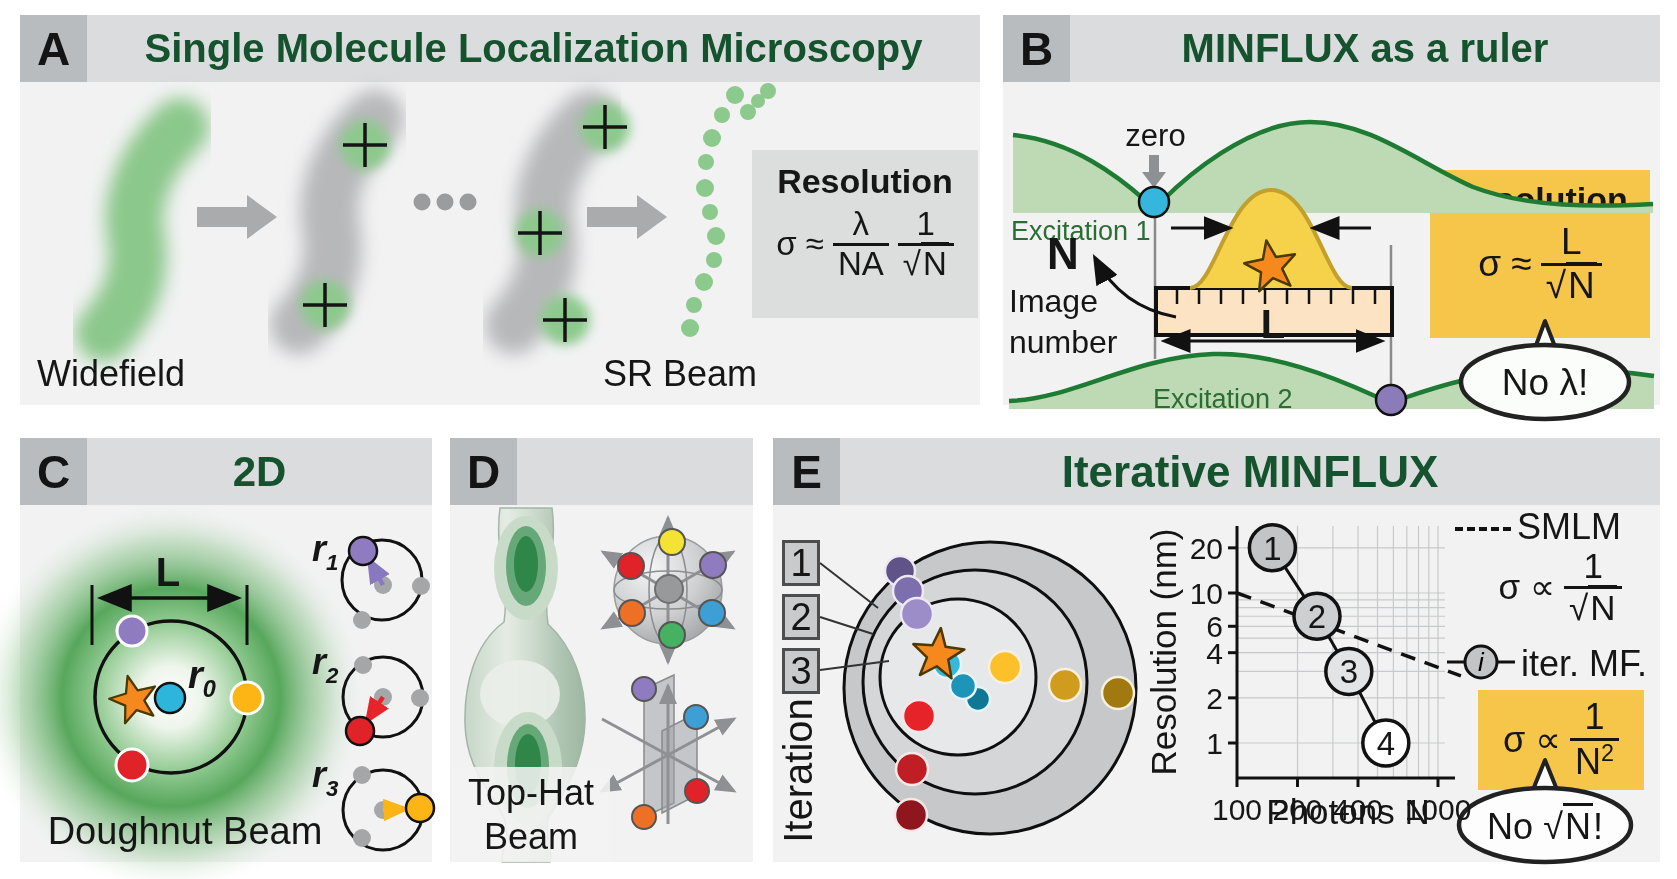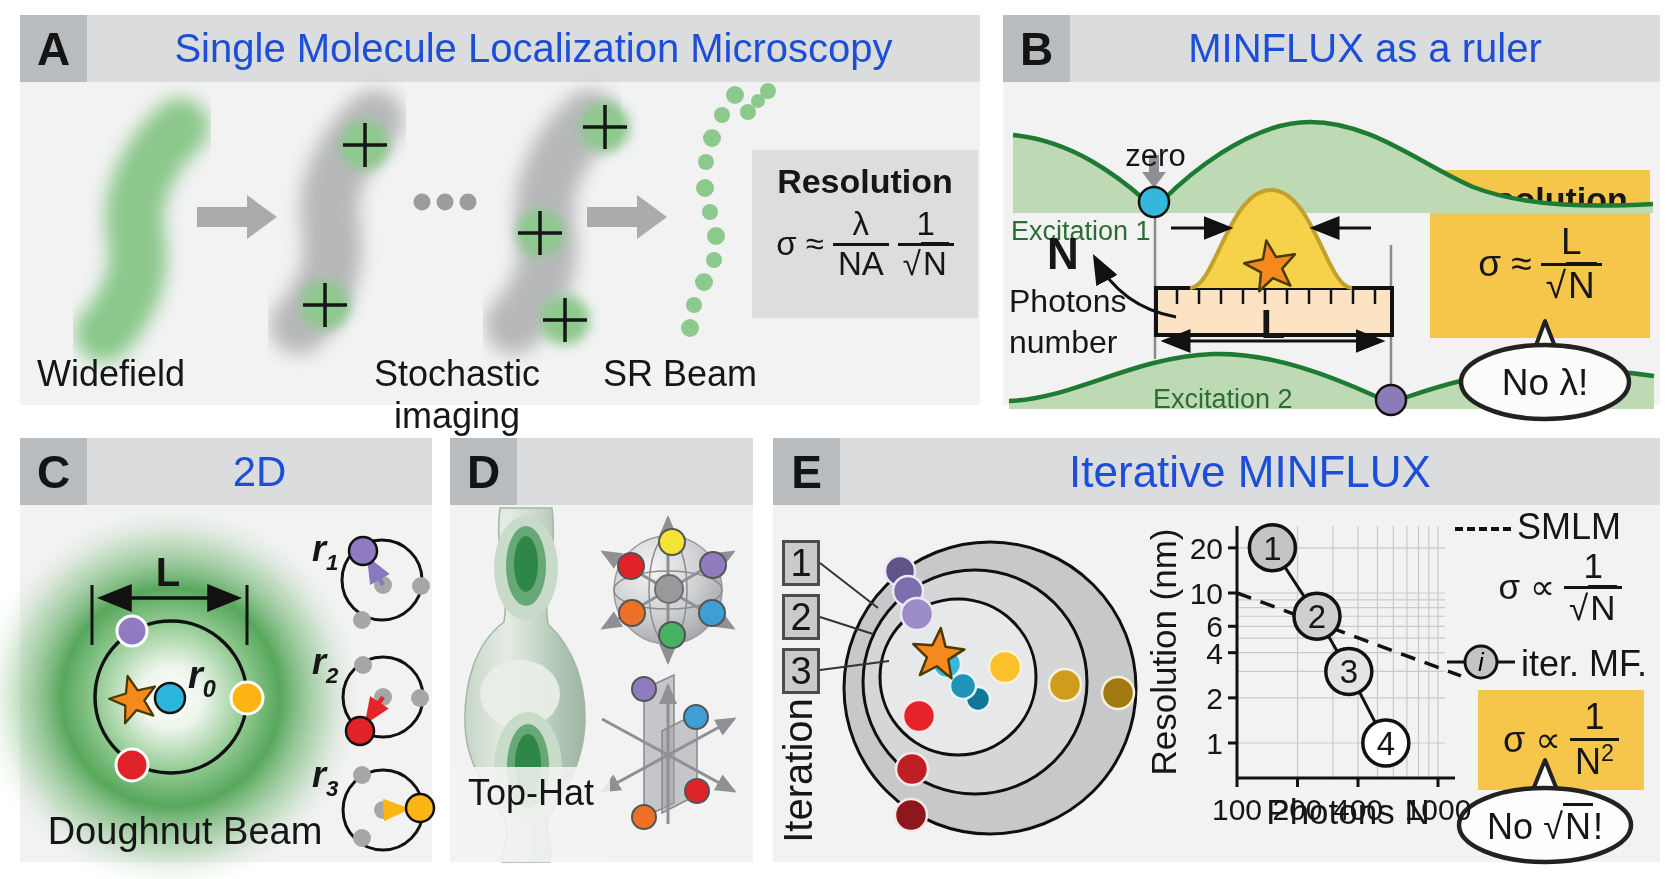--- a/index.html
+++ b/index.html
@@ -2,21 +2,21 @@
 <html><head>
 <meta charset="utf-8">
 <style>
   html,body{margin:0;padding:0;background:#fff;}
   #fig{position:relative;width:1677px;height:879px;background:#fff;overflow:hidden;
        font-family:"Liberation Sans",sans-serif;color:#161616;}
   .panel{position:absolute;background:#f2f2f3;}
   .hdr{position:absolute;left:0;top:0;right:0;height:67px;background:#dbdcdd;display:flex;}
   .lbl{width:67px;height:67px;background:#b9bcbe;display:flex;align-items:center;justify-content:center;
        font-size:46px;font-weight:bold;color:#141414;flex:0 0 67px;}
-  .ttl{flex:1;display:flex;align-items:center;justify-content:center;font-weight:normal;color:#1d4ed8;}
+  .ttl{flex:1;display:flex;align-items:center;justify-content:center;font-weight:bold;color:#14532d;}
   .txt{position:absolute;z-index:3;}
   .box{position:absolute;z-index:1;}
   .panel>svg{position:absolute;left:0;top:0;z-index:2;overflow:visible;}
   .center{text-align:center;}
   .green{color:#2a6e33;}
   .formula{display:flex;align-items:center;justify-content:center;gap:9px;}
   .frac{display:inline-flex;flex-direction:column;align-items:center;line-height:1.02;}
   .frac .den{border-top:3px solid #141414;padding:1px 5px 0 5px;margin-top:2px;}
   .frac .num{padding:0 5px;}
   .rad{border-top:3px solid #141414;padding:0 2px;}
@@ -171,21 +171,20 @@
           <circle cx="684" cy="267" r="9"></circle>
         <circle cx="674" cy="290" r="8"></circle>
           <circle cx="670" cy="313" r="9"></circle>
         <circle cx="728" cy="97" r="8"></circle>
           <circle cx="738" cy="86" r="7"></circle>
           <circle cx="748" cy="76" r="8"></circle>
       </g>
     </svg>
 
     <div class="txt center" style="left:17px;top:338px;width:140px;font-size:36px;">Widefield</div>
-    <div class="txt center" style="left:287px;top:338px;width:300px;font-size:36px;">Stochastic imaging</div>
     <div class="txt center" style="left:570px;top:338px;width:180px;font-size:36px;">SR Beam</div>
   </div>
 
   <div class="panel" style="left:1003px;top:15px;width:657px;height:390px;">
     <div class="hdr">
       <div class="lbl">B</div>
       <div class="ttl" style="font-size:40px;">MINFLUX as a ruler</div>
     </div>
 
     <div class="box" style="left:427px;top:155px;width:220px;height:168px;background:#f6c64a;">
@@ -249,25 +248,25 @@
 
       <circle cx="151" cy="187" r="15" fill="#35b7dd" stroke="#111" stroke-width="2.5"></circle>
       <circle cx="388" cy="385" r="15" fill="#8b7bb8" stroke="#111" stroke-width="2.5"></circle>
 
       <g>
         <polygon points="525,352 560,352 542,306" fill="#fbfdfb" stroke="#222" stroke-width="4" stroke-linejoin="round"></polygon>
         <ellipse cx="542" cy="367" rx="84" ry="37" fill="#fbfdfb" stroke="#222" stroke-width="4.5"></ellipse>
       </g>
     </svg>
 
-    <div class="txt center" style="left:110px;top:103px;width:85px;font-size:31px;margin-top:20px;">zero</div>
+    <div class="txt center" style="left:110px;top:103px;width:85px;font-size:31px;">zero</div>
     <div class="txt green" style="left:8px;top:201px;font-size:27px;">Excitation 1</div>
     <div class="txt green" style="left:150px;top:369px;font-size:27px;">Excitation 2</div>
     <div class="txt" style="left:44px;top:214px;font-size:44px;font-weight:bold;">N</div>
-    <div class="txt" style="left:6px;top:266px;width:128px;font-size:32px;line-height:1.28;">Photons number</div>
+    <div class="txt" style="left:6px;top:266px;width:128px;font-size:32px;line-height:1.28;">Image number</div>
     <div class="txt center" style="left:240px;top:287px;width:60px;font-size:40px;font-weight:bold;">L</div>
     <div class="txt center" style="left:462px;top:347px;width:160px;font-size:37px;">No λ!</div>
   </div>
 
   <div class="panel" style="left:20px;top:438px;width:412px;height:424px;">
     <div class="hdr">
       <div class="lbl">C</div>
       <div class="ttl" style="font-size:42px;">2D</div>
     </div>
 
@@ -375,20 +374,21 @@
         </g>
         <circle cx="194" cy="251" r="12" fill="#8f7cc0" stroke="#555" stroke-width="2"></circle>
         <circle cx="246" cy="279" r="12" fill="#3e9fd4" stroke="#555" stroke-width="2"></circle>
         <circle cx="247" cy="353" r="12" fill="#e02229" stroke="#555" stroke-width="2"></circle>
         <circle cx="194" cy="379" r="12" fill="#ed7026" stroke="#555" stroke-width="2"></circle>
       </g>
     </svg>
 
     <div class="txt center" style="left:2px;top:329px;width:158px;height:91px;background:rgba(242,242,243,0.88);font-size:36px;line-height:1.22;padding-top:4px;">
       <div>Top-Hat</div>
+      <div>Beam</div>
     </div>
   </div>
 
   <div class="panel" style="left:773px;top:438px;width:887px;height:424px;">
     <div class="hdr">
       <div class="lbl">E</div>
       <div class="ttl" style="font-size:44px;">Iterative MINFLUX</div>
     </div>
 
     <div class="box" style="left:705px;top:252px;width:166px;height:100px;background:#f6c64a;display:flex;align-items:center;justify-content:center;">

